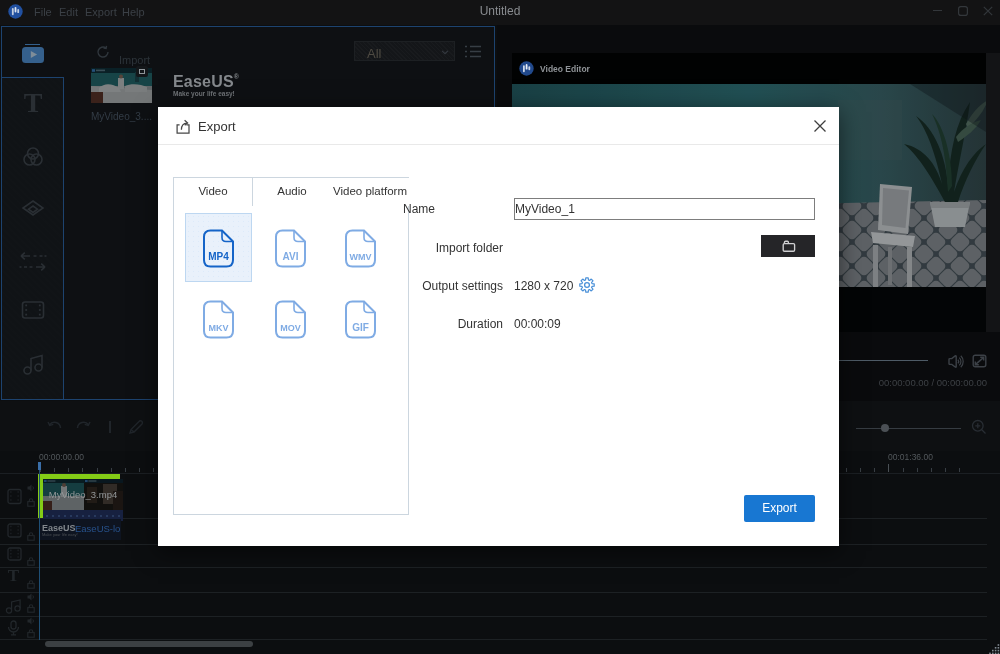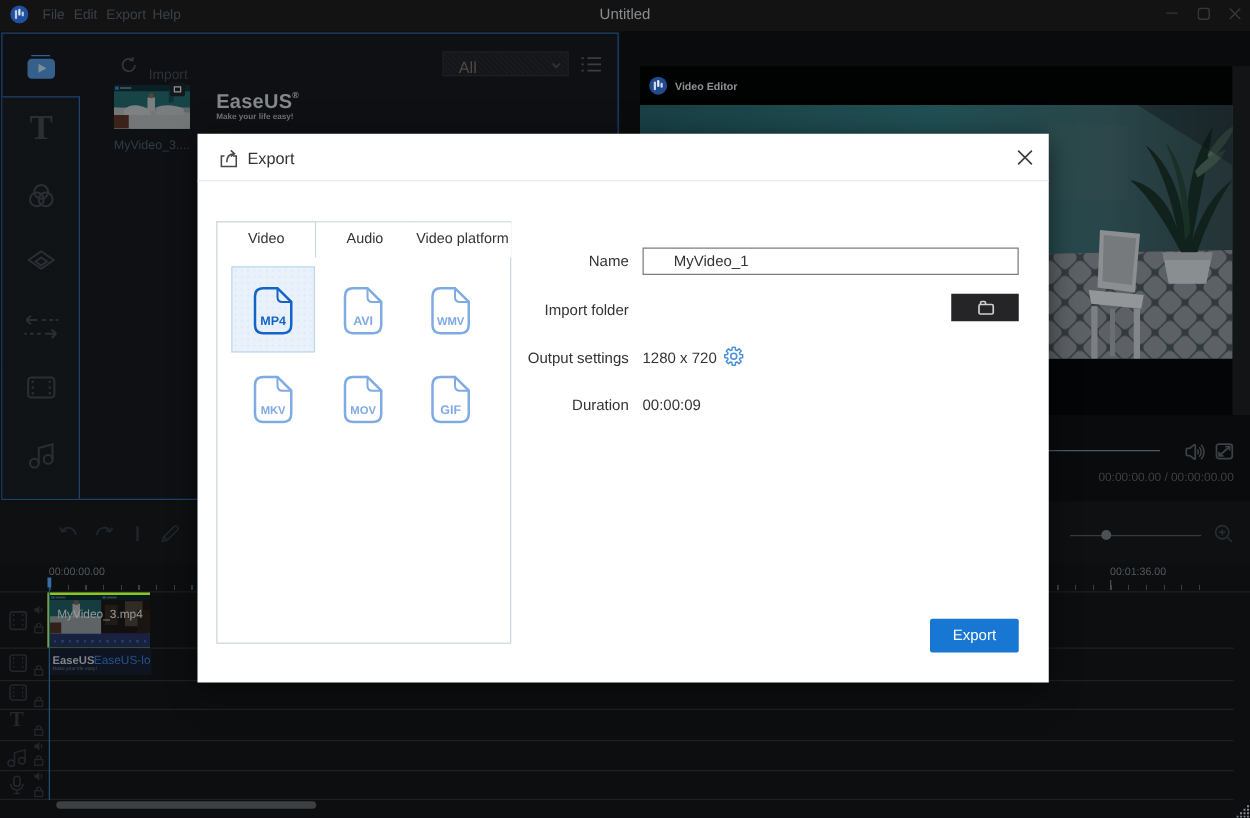--- a/index.html
+++ b/index.html
@@ -29,21 +29,21 @@
   #timeline { left:0; top:401px; width:1000px; height:253px; background:#0c0e10; }
   .trksep { left:0; width:987px; height:1px; background:#1d2124; }
 
   
   #modal { left:158px; top:107px; width:681px; height:439px; background:#ffffff; box-shadow:0 5px 22px rgba(0,0,0,0.55); }
   #mhead { left:0; top:0; width:681px; height:38px; border-bottom:1px solid #e9e9e9; }
   #tabpanel { left:15px; top:70px; width:236px; height:338px; border:1px solid #ccd6df; }
   .tab { top:0px; height:28px; font-size:11.5px; color:#333; text-align:center; line-height:27px; background:#fff; }
   .fsel { background:#e9f1fb; border:1px solid #bdd7f1; }
   .flabel { font-size:12px; color:#333; }
-  .finput { border:1px solid #7d7d7d; background:#fff; font-size:12px; color:#333; padding-left:24px; line-height:20px; }
+  .finput { border:1px solid #7d7d7d; background:#fff; font-size:12px; color:#333; padding-left:0; line-height:20px; }
 </style>
 </head>
 <body>
 <div id="stage">
 
   <div id="titlebar" class="abs">
     <svg class="abs" style="left:8px;top:4px" width="15" height="15" viewBox="0 0 15 15">
       <circle cx="7.5" cy="7.5" r="7.2" fill="#2150a0"></circle>
       <rect x="3.9" y="4" width="1.8" height="7.2" rx="0.9" fill="#c2cde0"></rect>
       <rect x="6.6" y="2.9" width="1.8" height="5.6" rx="0.9" fill="#dde6f2"></rect>
@@ -317,21 +317,21 @@
       </svg>
     <svg class="abs" style="left:27px;top:216px" width="8" height="8" viewBox="0 0 8 8">
         <path d="M0.5 2.6 h1.8 L4.5 0.6 v6.8 L2.3 5.4 H0.5 Z" fill="#22272b"></path>
         <path d="M5.8 2.4 a2.4 2.4 0 0 1 0 3.2" stroke="#22272b" fill="none"></path>
       </svg>
     <svg class="abs" style="left:27px;top:228px" width="8" height="9" viewBox="0 0 8 9" fill="none" stroke="#22272b" stroke-width="1.1">
         <rect x="0.8" y="3.6" width="6.4" height="4.6"></rect>
         <path d="M2.3 3.6 V2.4 a1.7 1.7 0 0 1 3.4 0 V3.6"></path>
       </svg>
 
-    <div class="abs" style="left:38px;top:73px;width:82px;height:44px;border:2px solid #84cc16;background:#701a75">
+    <div class="abs" style="left:38px;top:73px;width:82px;height:44px;border:5px solid #84cc16;background:#701a75">
       <svg class="abs" style="left:0;top:0" width="80" height="31" viewBox="0 0 80 31">
         <rect width="41" height="31" fill="#23686c"></rect>
         <rect x="0" y="0" width="41" height="4" fill="#0d2e36"></rect>
         <rect x="1" y="1" width="2.6" height="2" fill="#3a7ec0"></rect>
         <rect x="4.4" y="1.3" width="8" height="1.4" fill="#5a7a86"></rect>
         <rect x="0" y="17" width="41" height="14" fill="#a8aeb0"></rect>
         <rect x="0" y="22" width="9" height="9" fill="#5d3226"></rect>
         <rect x="18" y="7" width="6" height="11" fill="#cfd3d4"></rect>
         <circle cx="21" cy="6" r="2" fill="#8a6a58"></circle>
         <rect x="41" y="0" width="39" height="31" fill="#1d1712"></rect>
@@ -418,21 +418,21 @@
       <path d="M20 1.5 H8.5 Q2 1.5 2 8 V31 Q2 37.5 8.5 37.5 H24.5 Q31 37.5 31 31 V12.5 L20 1.5 Z"></path>
       <path d="M20 1.5 V8.5 Q20 12.5 24 12.5 H31" stroke-width="1.6"></path>
       <text x="16.5" y="31" text-anchor="middle" font-size="9" font-weight="bold" fill="#7fabe4" stroke="none" font-family="Liberation Sans, sans-serif">MOV</text>
     </svg>
     <svg class="abs" style="left:186px;top:192.5px" width="33" height="39" viewBox="0 0 33 39" fill="none" stroke="#7fabe4" stroke-width="2">
       <path d="M20 1.5 H8.5 Q2 1.5 2 8 V31 Q2 37.5 8.5 37.5 H24.5 Q31 37.5 31 31 V12.5 L20 1.5 Z"></path>
       <path d="M20 1.5 V8.5 Q20 12.5 24 12.5 H31" stroke-width="1.6"></path>
       <text x="16.5" y="31" text-anchor="middle" font-size="10" font-weight="bold" fill="#7fabe4" stroke="none" font-family="Liberation Sans, sans-serif">GIF</text>
     </svg>
 
-    <div class="abs flabel" style="left:245px;top:95px;width:100px;text-align:right">Name</div>
+    <div class="abs flabel" style="left:245px;top:95px;width:100px;">Name</div>
     <div class="abs finput" style="left:356px;top:90.5px;width:301px;height:22px">MyVideo_1</div>
     <div class="abs flabel" style="left:245px;top:134px;width:100px;text-align:right">Import folder</div>
     <div class="abs" style="left:603px;top:128px;width:54px;height:21.5px;background:#252528">
       <svg class="abs" style="left:20px;top:4px" width="16" height="14" viewBox="0 0 16 14" fill="none" stroke="#cfcfd1" stroke-width="1.35">
         <path d="M2.2 11.2 V5.8 Q2.2 4.6 3.4 4.6 H12.4 Q13.6 4.6 13.6 5.8 V11 Q13.6 12.2 12.4 12.2 H3.4 Q2.2 12.2 2.2 11.2 Z"></path>
         <path d="M3.4 4.6 V3.4 Q3.4 2.2 4.6 2.2 H6.4 Q7.4 2.2 7.4 3.2 V4.6"></path>
       </svg>
     </div>
     <div class="abs flabel" style="left:245px;top:172px;width:100px;text-align:right">Output settings</div>
     <div class="abs flabel" style="left:356px;top:172px">1280 x 720</div>

